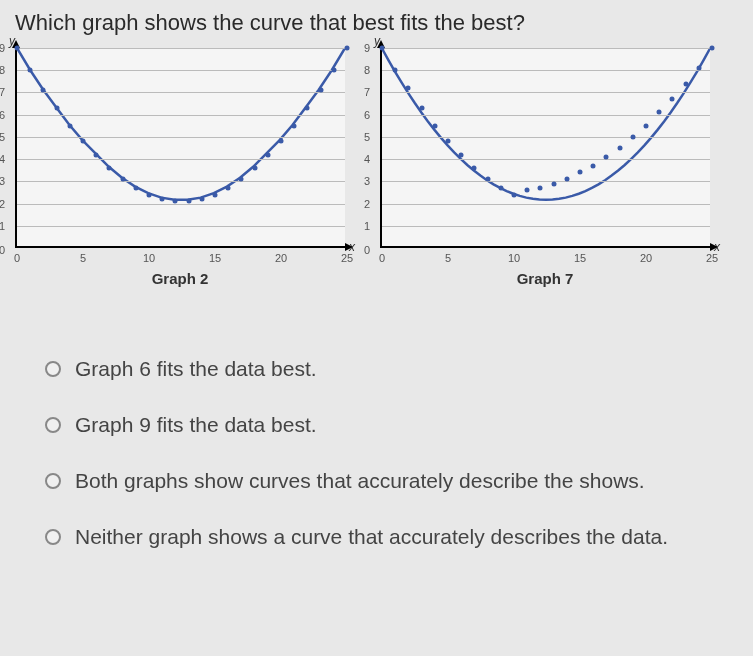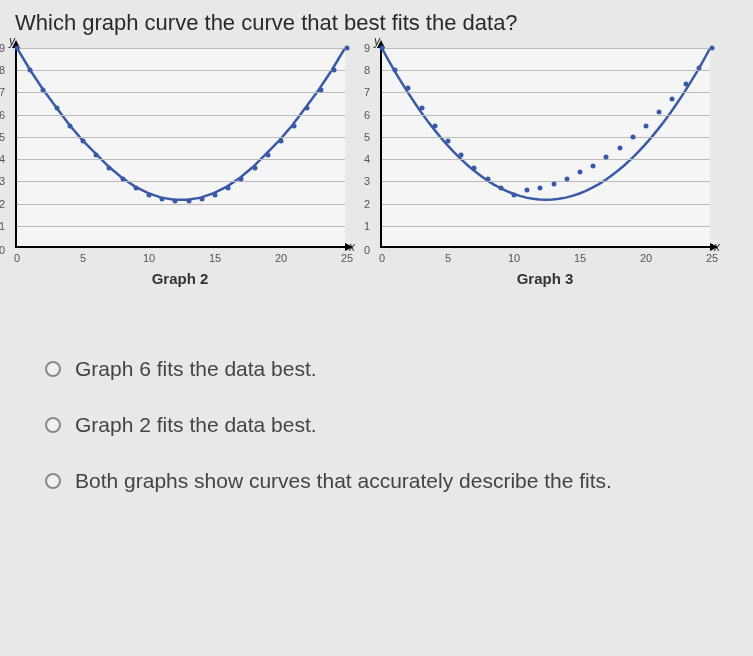--- a/index.html
+++ b/index.html
@@ -125,21 +125,21 @@
       width: 5px;
       height: 5px;
       background: #3a5aa8;
       border-radius: 50%;
       transform: translate(-50%, -50%);
     }
   </style>
 </head>
 <body>
 
-<div class="question">Which graph curve the curve that best fits the data?</div>
+<div class="question">Which graph shows the curve that best fits the best?</div>
 
 <div class="graphs-row">
 
   <div class="graph-container">
     <div class="graph-area" id="g1">
       <span class="y-label">y</span>
       <span class="x-label">x</span>
       <div class="y-arrow"></div>
       <div class="x-arrow"></div>
       <svg class="curve" viewBox="0 0 330 200" preserveAspectRatio="none" id="curve1">
@@ -254,31 +254,35 @@
         <div class="dot" style="left: 224.4px; top: 108.889px;"></div>
         <div class="dot" style="left: 237.6px; top: 100px;"></div>
         <div class="dot" style="left: 250.8px; top: 88.8889px;"></div>
         <div class="dot" style="left: 264px; top: 77.7778px;"></div>
         <div class="dot" style="left: 277.2px; top: 64.4444px;"></div>
         <div class="dot" style="left: 290.4px; top: 51.1111px;"></div>
         <div class="dot" style="left: 303.6px; top: 35.5556px;"></div>
         <div class="dot" style="left: 316.8px; top: 20px;"></div>
         <div class="dot" style="left: 330px; top: 0px;"></div>
       </div>
-    <div class="graph-caption">Graph 3</div>
+    <div class="graph-caption">Graph 7</div>
   </div>
 
 </div>
 
 <div class="options">
   <div class="option">
     <div class="radio"></div>
     <span>Graph 6 fits the data best.</span>
   </div>
   <div class="option">
     <div class="radio"></div>
-    <span>Graph 2 fits the data best.</span>
-  </div>
-  <div class="option">
-    <div class="radio"></div>
-    <span>Both graphs show curves that accurately describe the fits.</span>
+    <span>Graph 9 fits the data best.</span>
+  </div>
+  <div class="option">
+    <div class="radio"></div>
+    <span>Both graphs show curves that accurately describe the shows.</span>
+  </div>
+  <div class="option">
+    <div class="radio"></div>
+    <span>Neither graph shows a curve that accurately describes the data.</span>
   </div>
 </div>
 
 </body></html>

